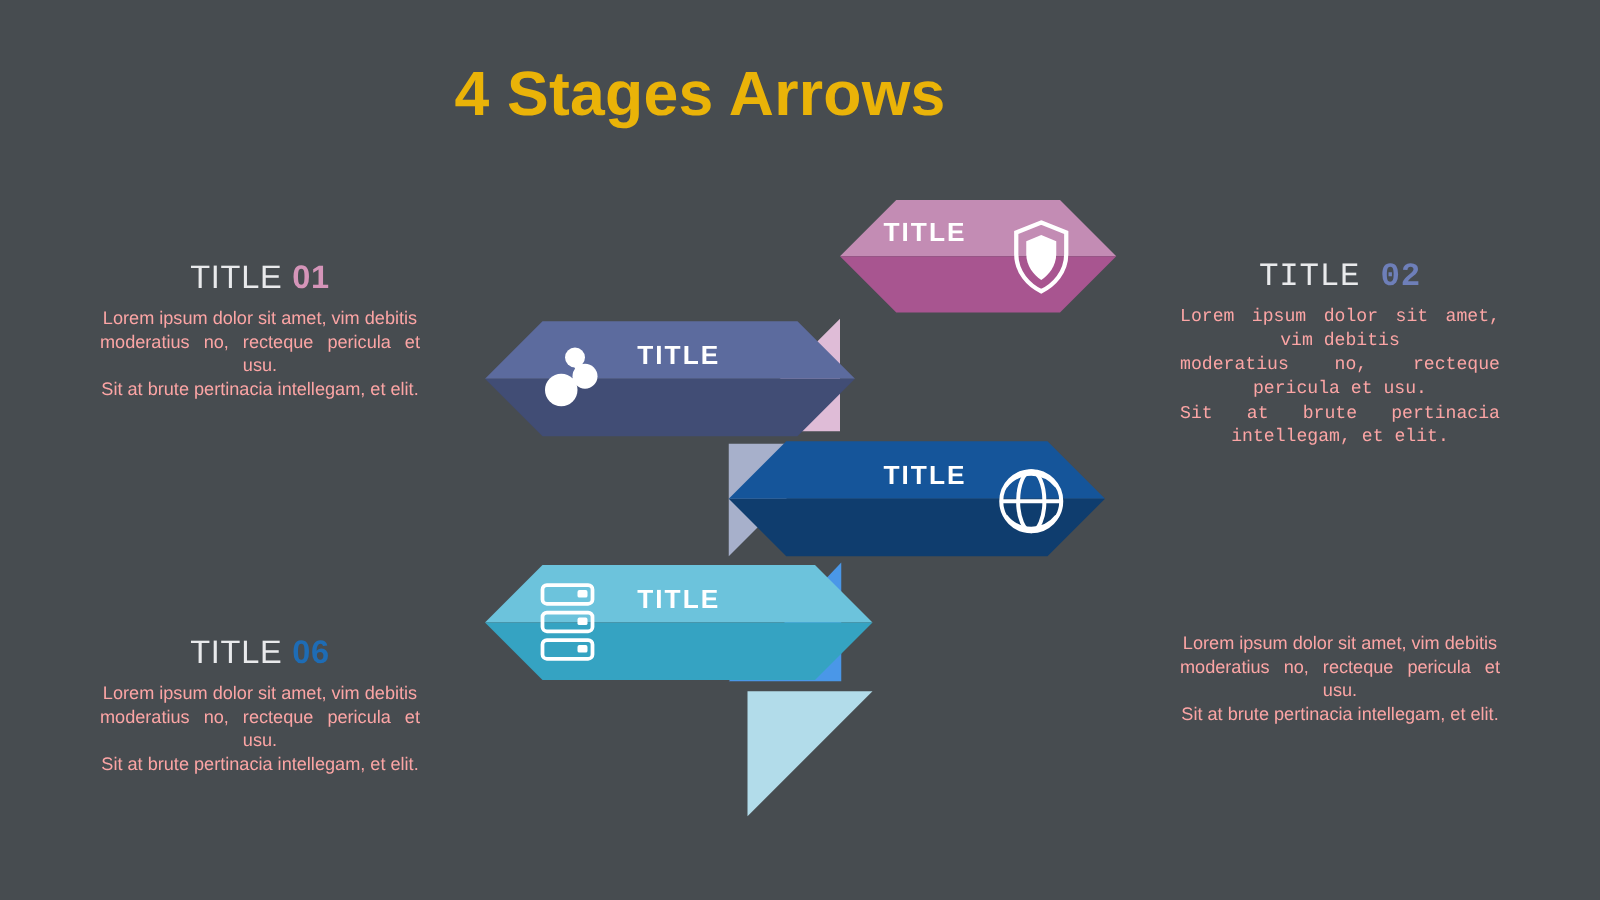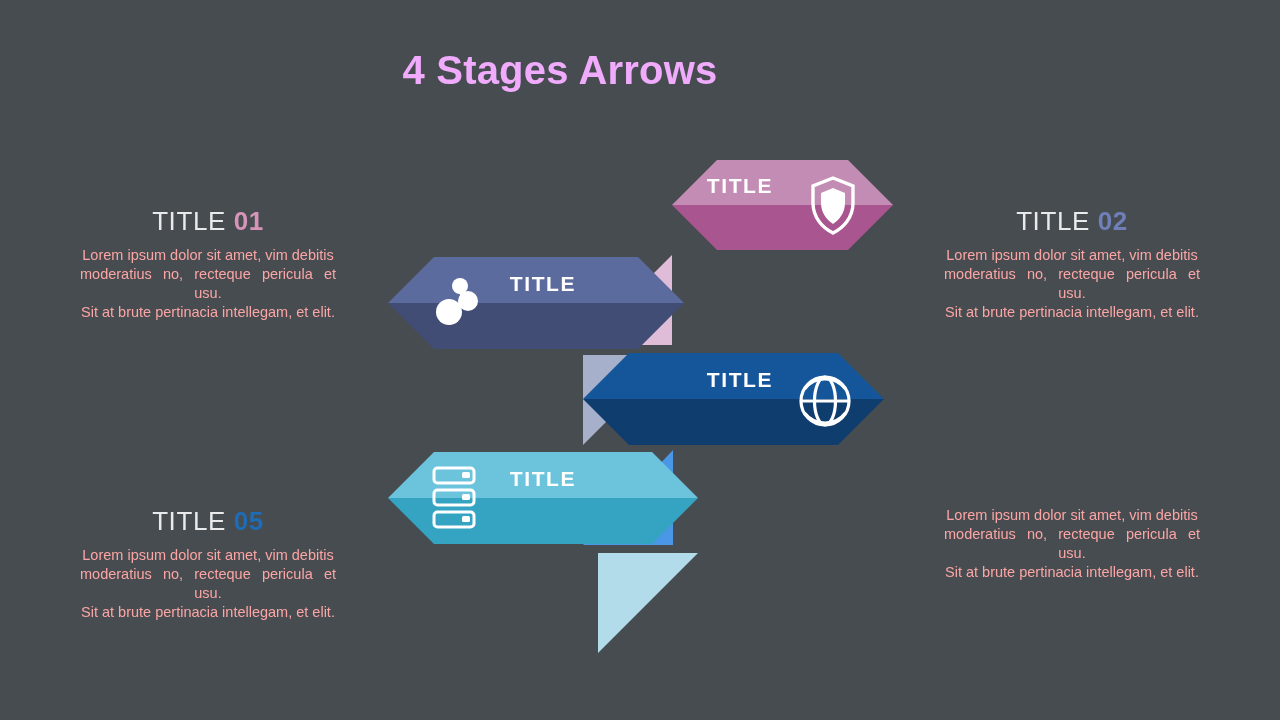--- a/index.html
+++ b/index.html
@@ -23,23 +23,23 @@
     background: #474c50;
   }
 
   
   .slide-title {
     position: absolute;
     top: 48px;
     left: 0;
     width: 1120px;
     text-align: center;
-    font-size: 40px;
+    font-size: 50px;
     font-weight: bold;
-    color: #f0abfc;
+    color: #eab308;
     letter-spacing: 0.2px;
     line-height: 1.1;
   }
 
   
   #diagram {
     position: absolute;
     top: 0;
     left: 0;
     width: 1280px;
@@ -165,36 +165,36 @@
       <span>TITLE</span>
       <span class="num" style="color:#d595b9">01</span>
     </div>
     <p class="tb-body">
       <span>Lorem ipsum dolor sit amet, vim debitis</span>
       <span>moderatius no, recteque pericula et usu.</span>
       <span>Sit at brute pertinacia intellegam, et elit.</span>
     </p>
   </div>
 
-  <div class="text-block tb-right" style="top:206px;">
+  <div class="text-block tb-right" style="top:206px;font-family:Liberation Mono, monospace;">
     <div class="tb-heading">
       <span>TITLE</span>
       <span class="num" style="color:#6e7fb9">02</span>
     </div>
     <p class="tb-body">
       <span>Lorem ipsum dolor sit amet, vim debitis</span>
       <span>moderatius no, recteque pericula et usu.</span>
       <span>Sit at brute pertinacia intellegam, et elit.</span>
     </p>
   </div>
 
   <div class="text-block tb-left" style="top:506px;">
     <div class="tb-heading">
       <span>TITLE</span>
-      <span class="num" style="color:#1e6cb5">05</span>
+      <span class="num" style="color:#1e6cb5">06</span>
     </div>
     <p class="tb-body">
       <span>Lorem ipsum dolor sit amet, vim debitis</span>
       <span>moderatius no, recteque pericula et usu.</span>
       <span>Sit at brute pertinacia intellegam, et elit.</span>
     </p>
   </div>
 
   <div class="text-block tb-right" style="top:506px;">
     <p class="tb-body">

